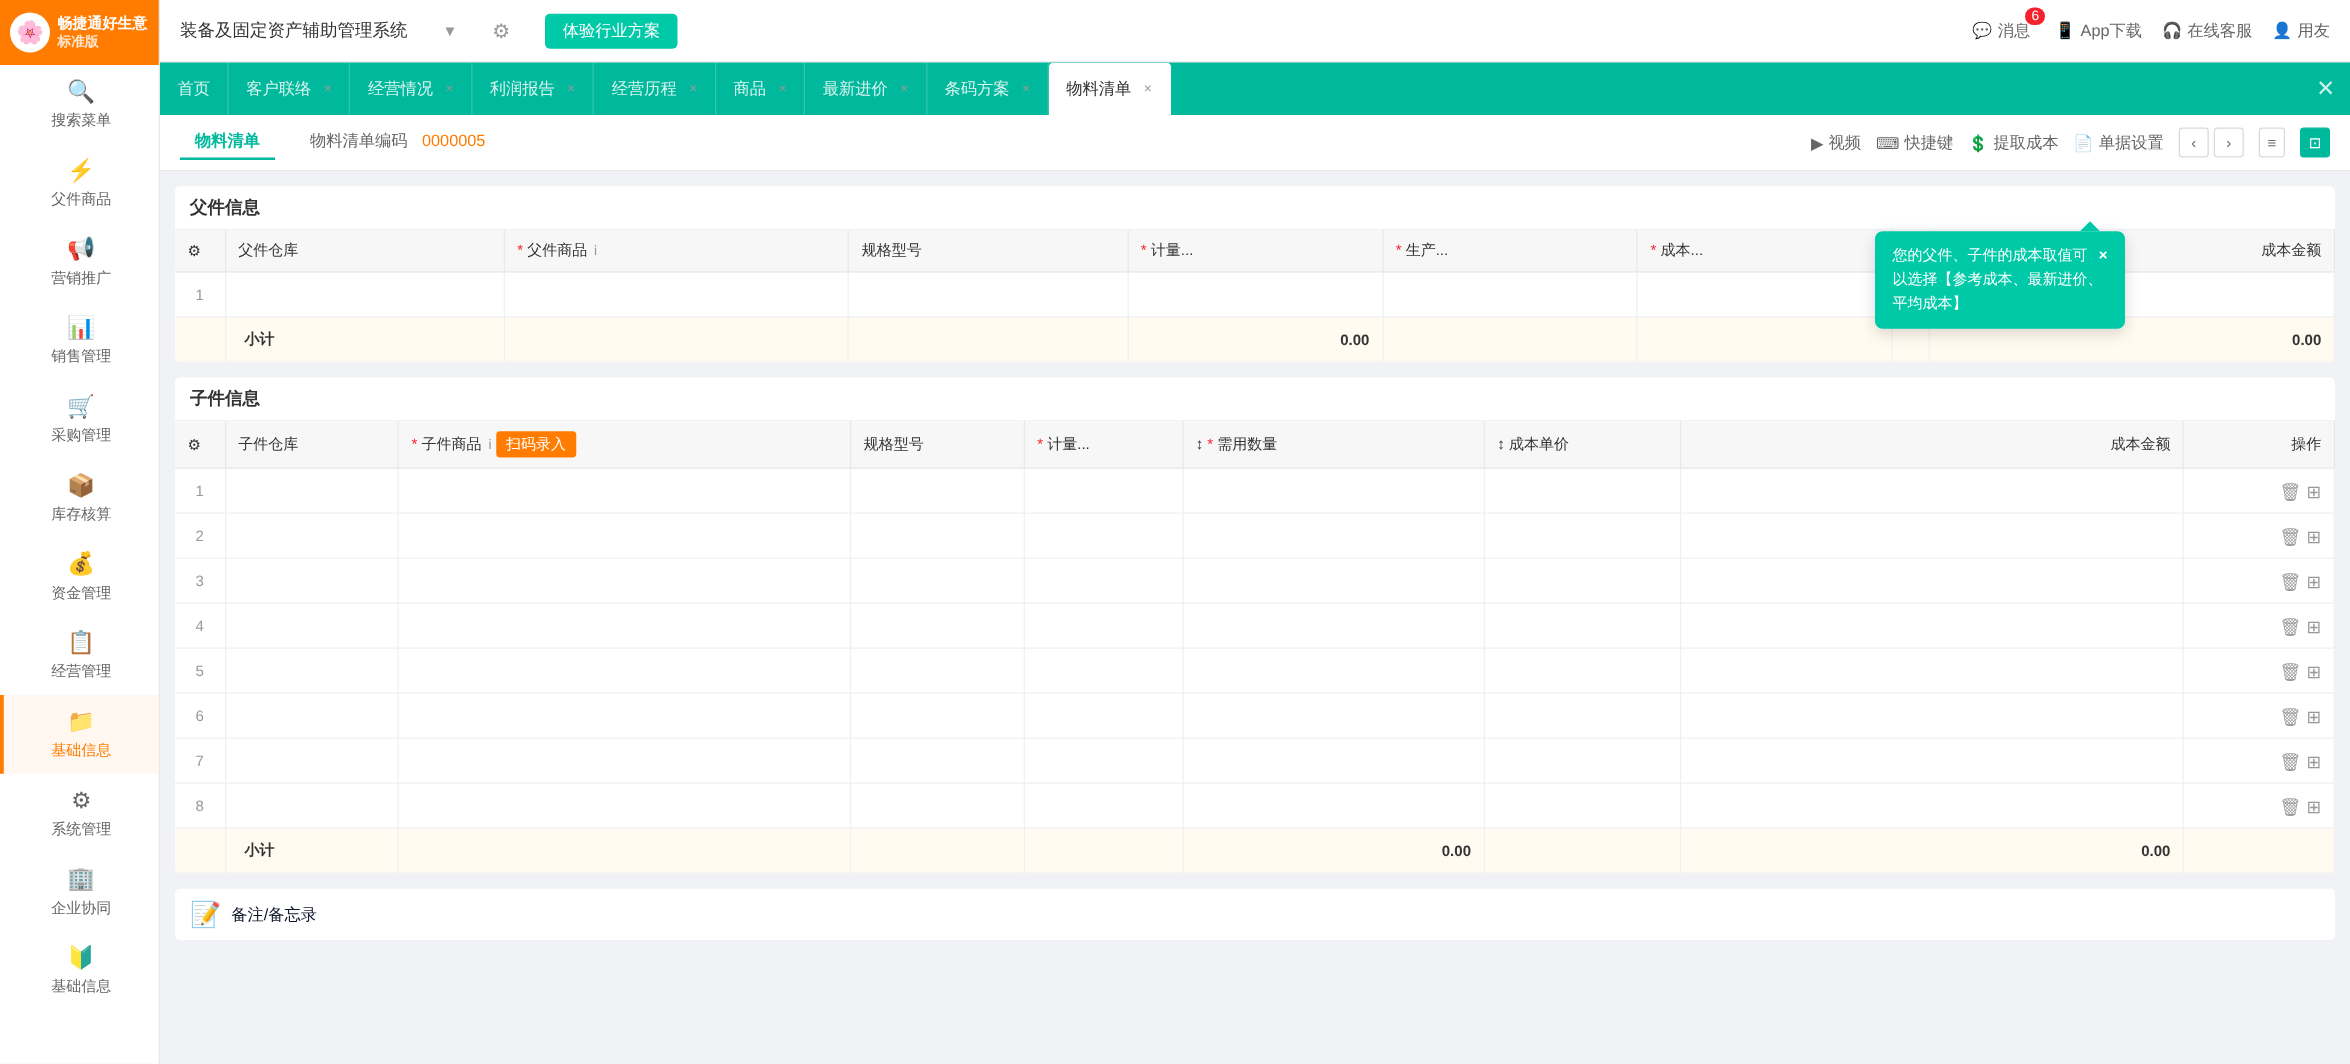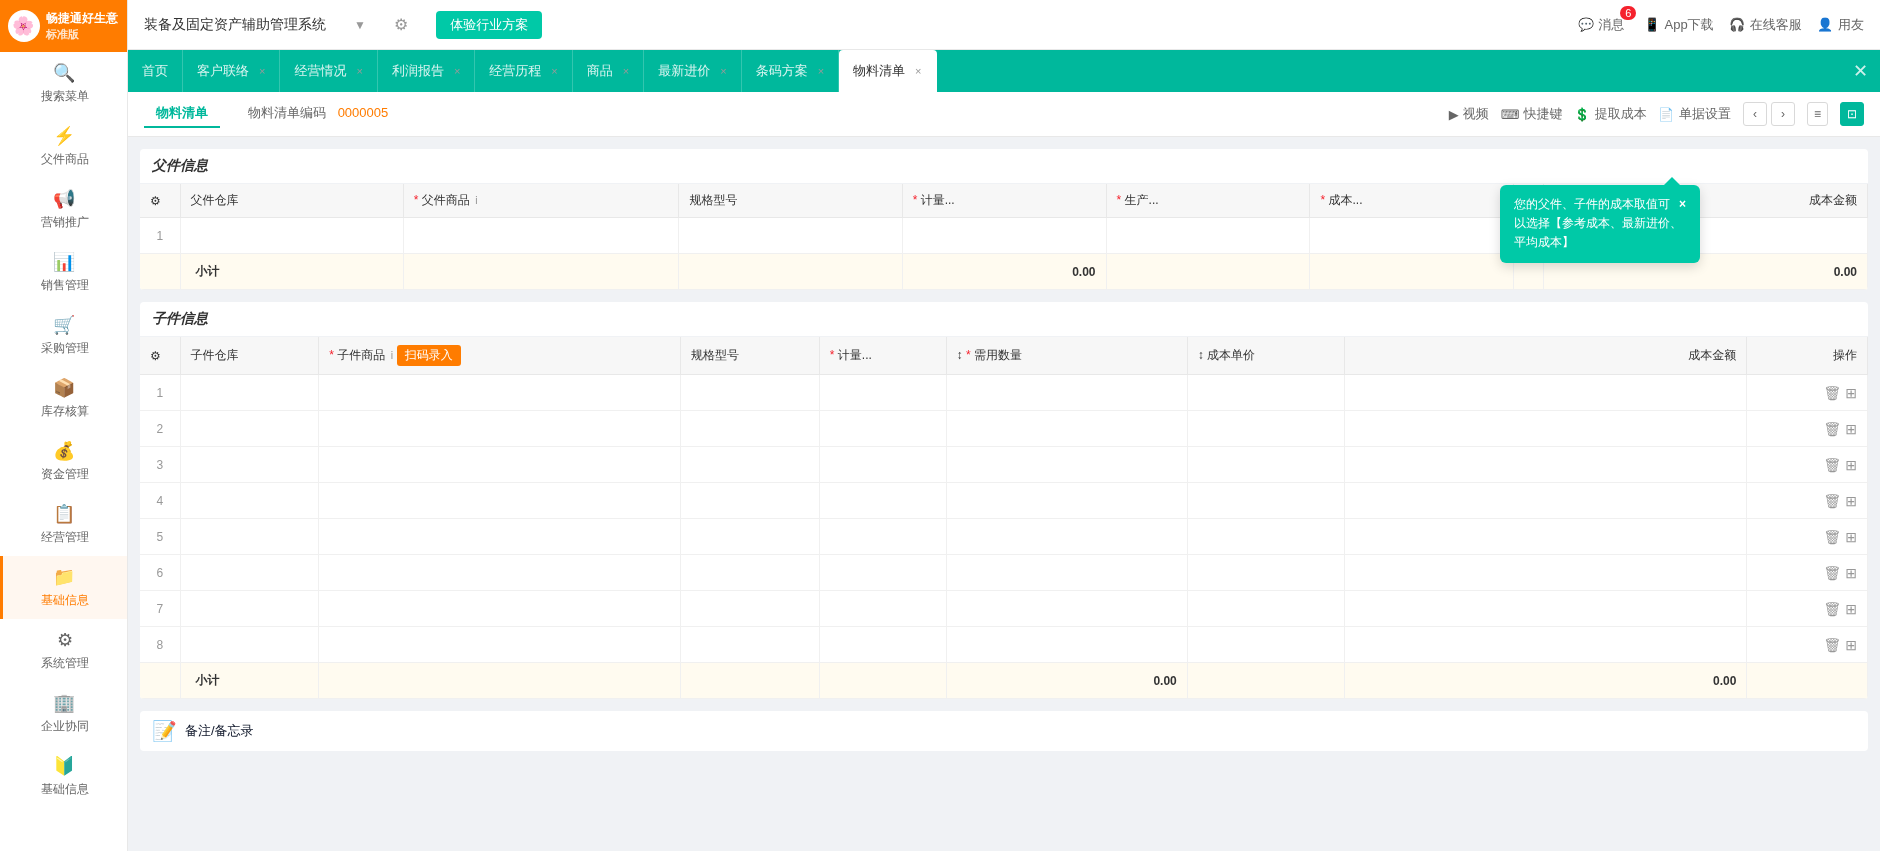--- a/index.html
+++ b/index.html
@@ -152,21 +152,20 @@
     }
 
     
     .section { background: #fff; margin-bottom: 12px; border-radius: 4px; overflow: hidden; }
     .section-title {
       padding: 8px 12px;
       font-size: 14px;
       font-weight: bold;
       color: #333;
       border-bottom: 1px solid #f0f2f5;
-      font-style: italic;
     }
 
     
     .data-table { width: 100%; border-collapse: collapse; }
     .data-table th {
       background: #f7f7f7;
       padding: 8px 10px;
       text-align: left;
       font-weight: normal;
       color: #333;

